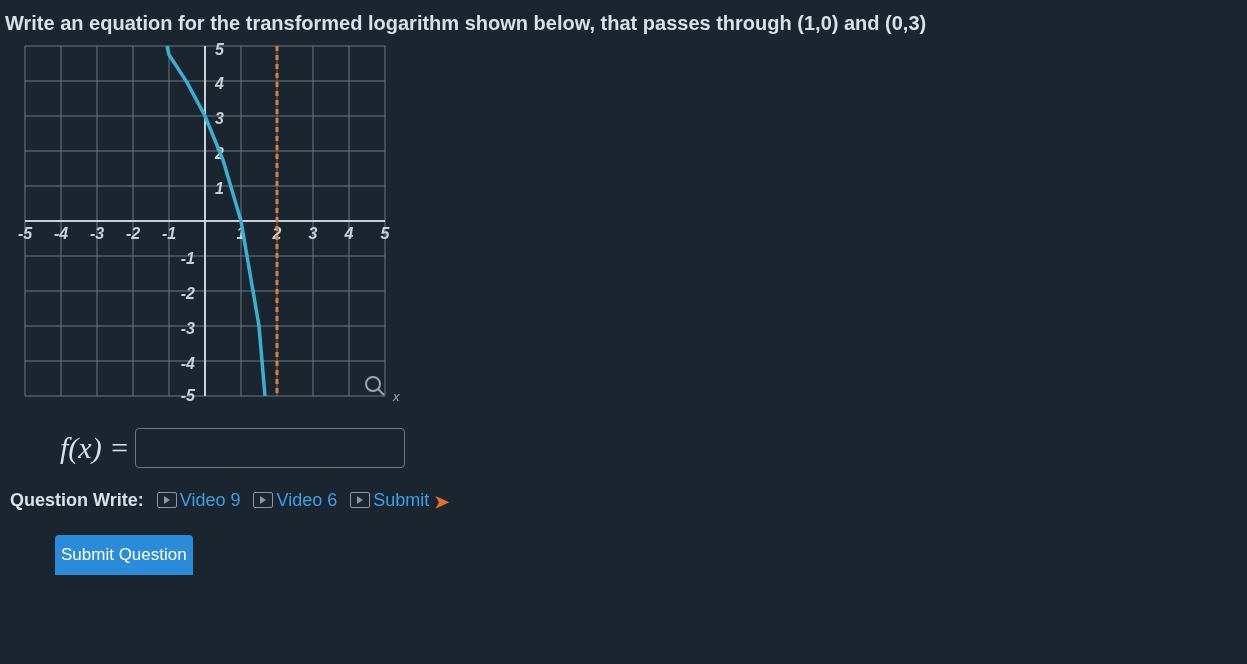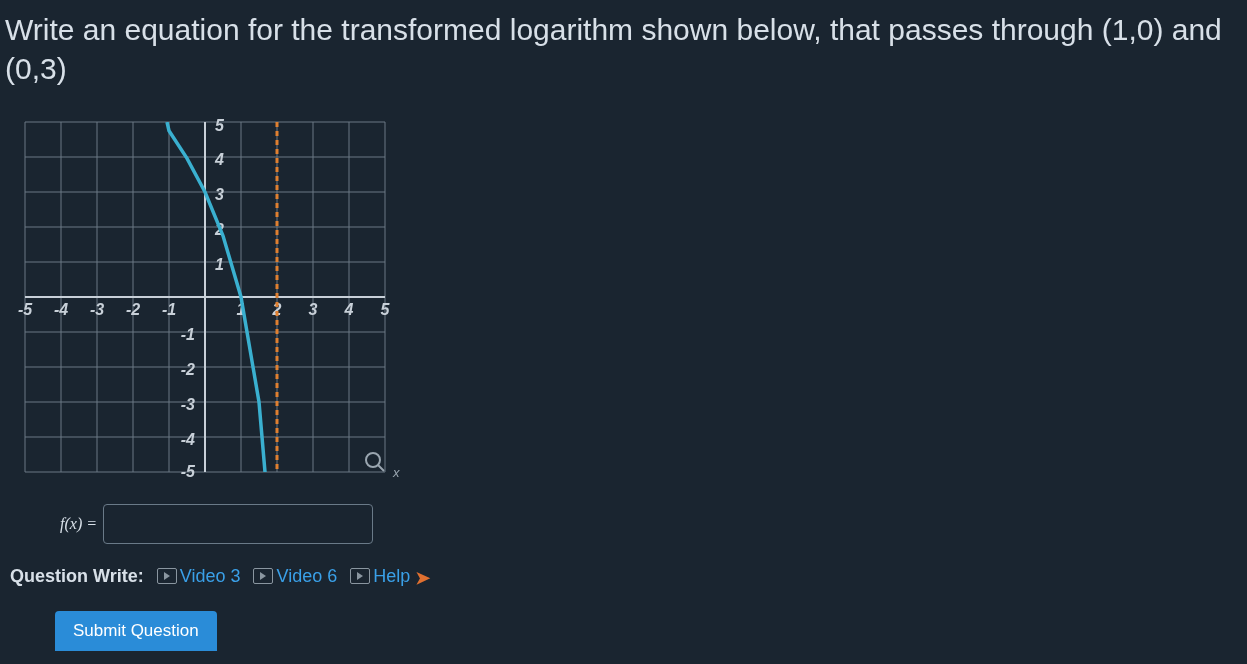--- a/index.html
+++ b/index.html
@@ -6,42 +6,42 @@
 body {
   background: #1a2530;
   color: #d8e0e8;
   font-family: Arial, sans-serif;
   width: 1247px;
   height: 664px;
   overflow: hidden;
   padding: 10px 5px;
 }
 .question-text {
-  font-size: 30px;
-  font-weight: normal;
-  color: #d8e0e8;
-  margin-bottom: 24px;
+  font-size: 20px;
+  font-weight: bold;
+  color: #d8e0e8;
+  margin-bottom: 0;
   line-height: 1.3;
 }
 .graph-area {
   width: 400px;
   height: 370px;
   position: relative;
   margin-left: 0;
 }
 svg { display: block; }
 .answer-row {
   display: flex;
   align-items: center;
   margin-top: 22px;
   margin-left: 55px;
   gap: 6px;
 }
 .fx-label {
-  font-size: 16px;
+  font-size: 30px;
   font-style: italic;
   color: #d8e0e8;
   font-family: 'Times New Roman', serif;
 }
 .answer-input {
   width: 270px;
   height: 40px;
   background: #1a2530;
   border: 1px solid #6a7a88;
   border-radius: 4px;
@@ -86,21 +86,21 @@
   font-size: 18px;
   color: #e07030;
   vertical-align: -2px;
 }
 .submit-btn {
   margin-top: 22px;
   margin-left: 50px;
   background: #2a8cd8;
   color: #fff;
   border: none;
-  padding: 10px 18px;
+  padding: 10px 6px;
   font-size: 17px;
   border-radius: 4px 4px 0 0;
   cursor: pointer;
 }
 </style>
 </head>
 <body>
 
 
 
@@ -181,22 +181,22 @@
 </svg>
 </div>
 
 <div class="answer-row">
   <span class="fx-label">f(x) =</span>
   <input class="answer-input" type="text" placeholder="" style="">
 </div>
 
 <div class="help-row">
   <span>Question Write:</span>
-  <span class="help-link"><span class="video-icon"></span><span>Video 3</span></span>
+  <span class="help-link"><span class="video-icon"></span><span>Video 9</span></span>
   <span class="help-link"><span class="video-icon"></span><span>Video 6</span></span>
-  <span class="help-link"><span class="video-icon"></span><span>Help</span></span>
+  <span class="help-link"><span class="video-icon"></span><span>Submit</span></span>
   <span class="cursor-icon">➤</span>
 </div>
 
 <button class="submit-btn">Submit Question</button>
 
 
 
 
 </body></html>

